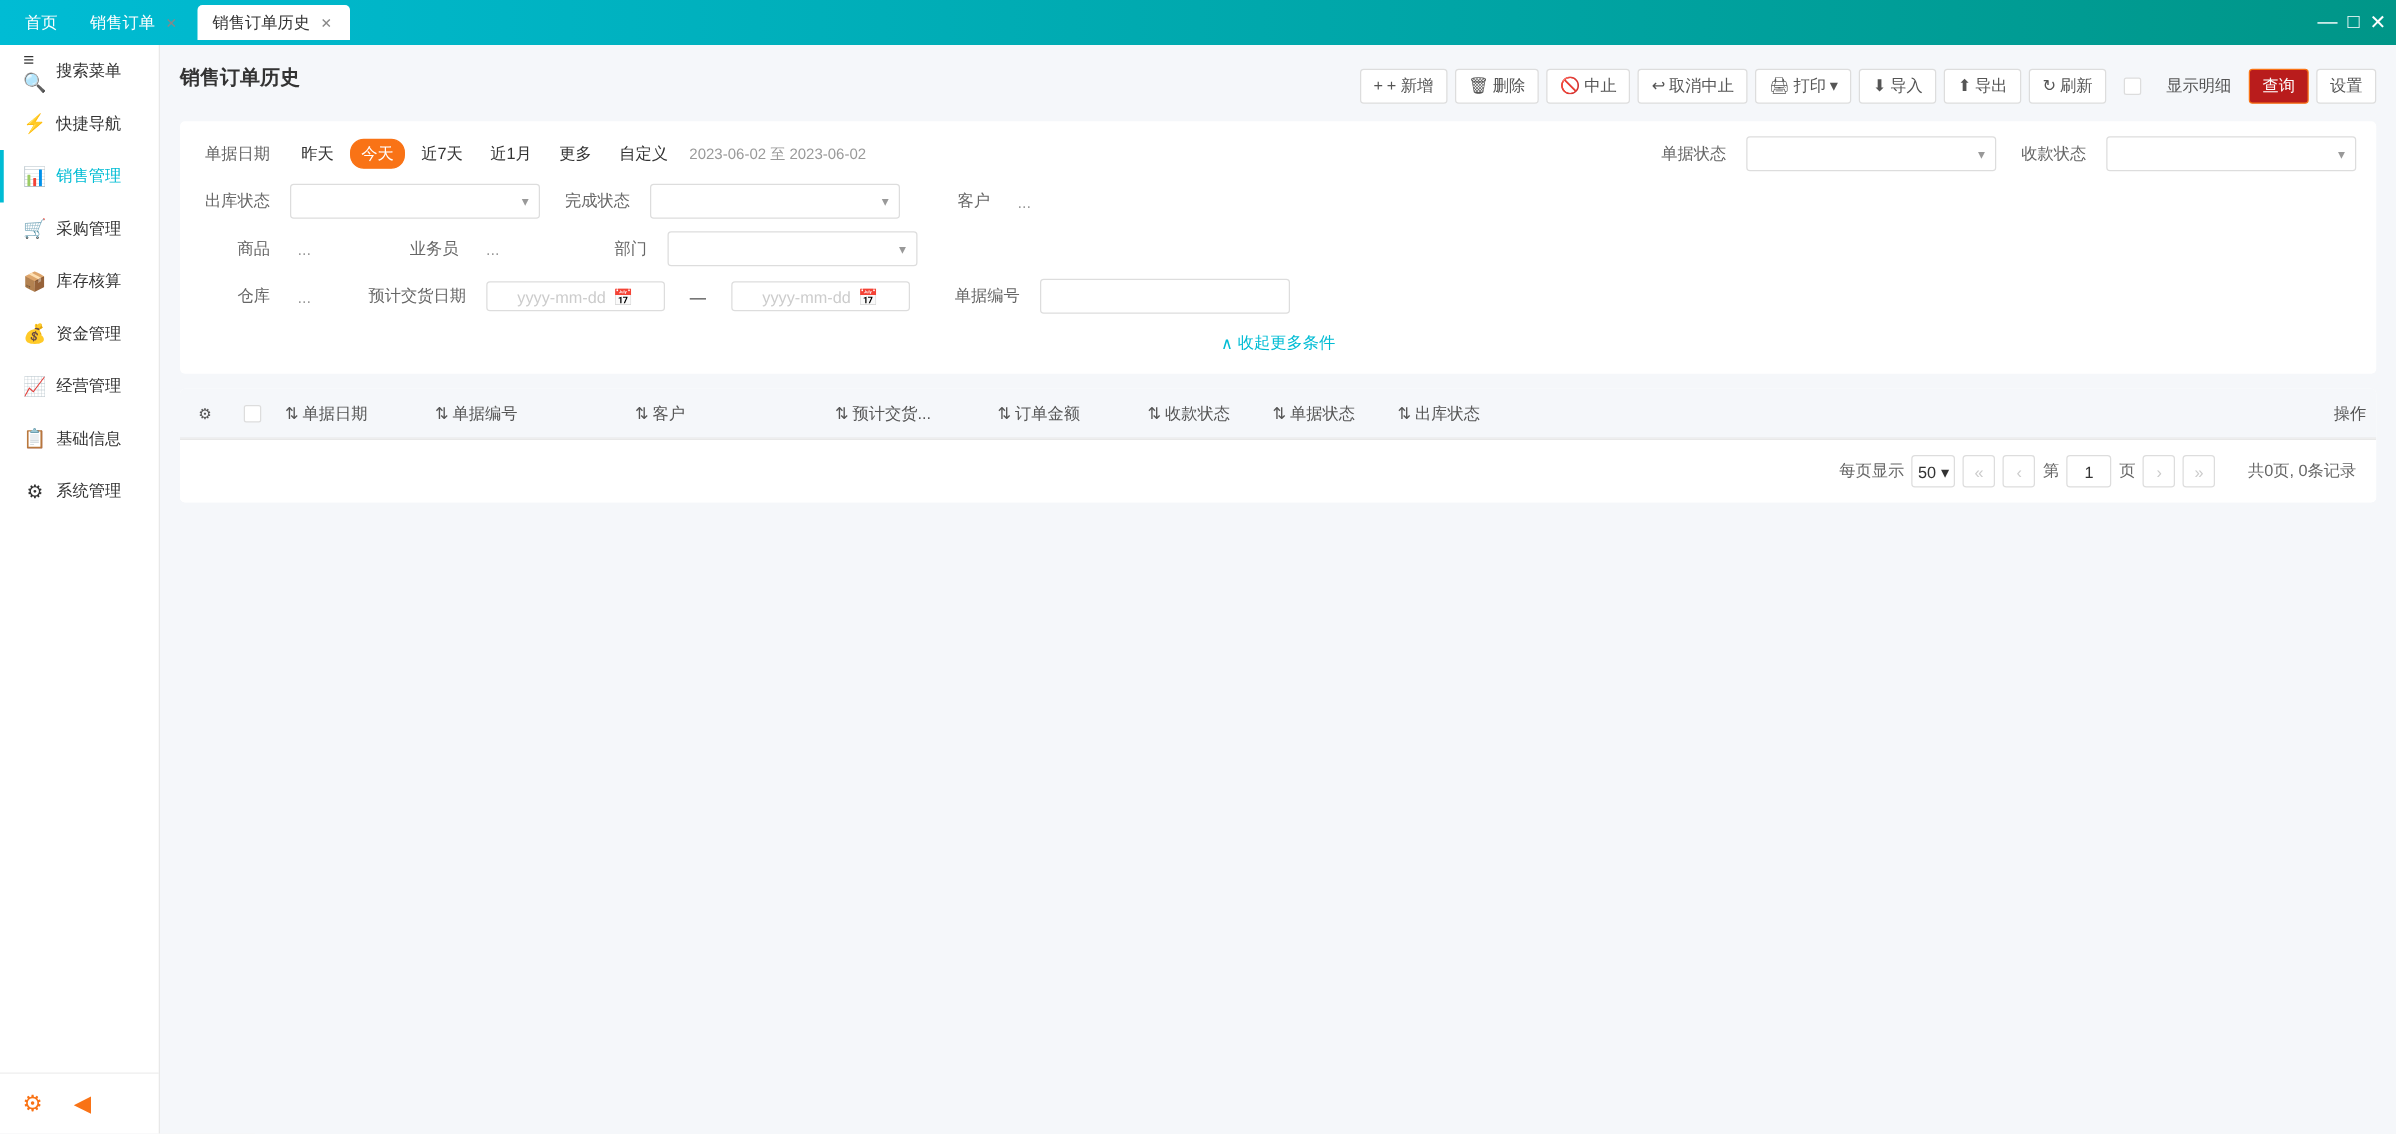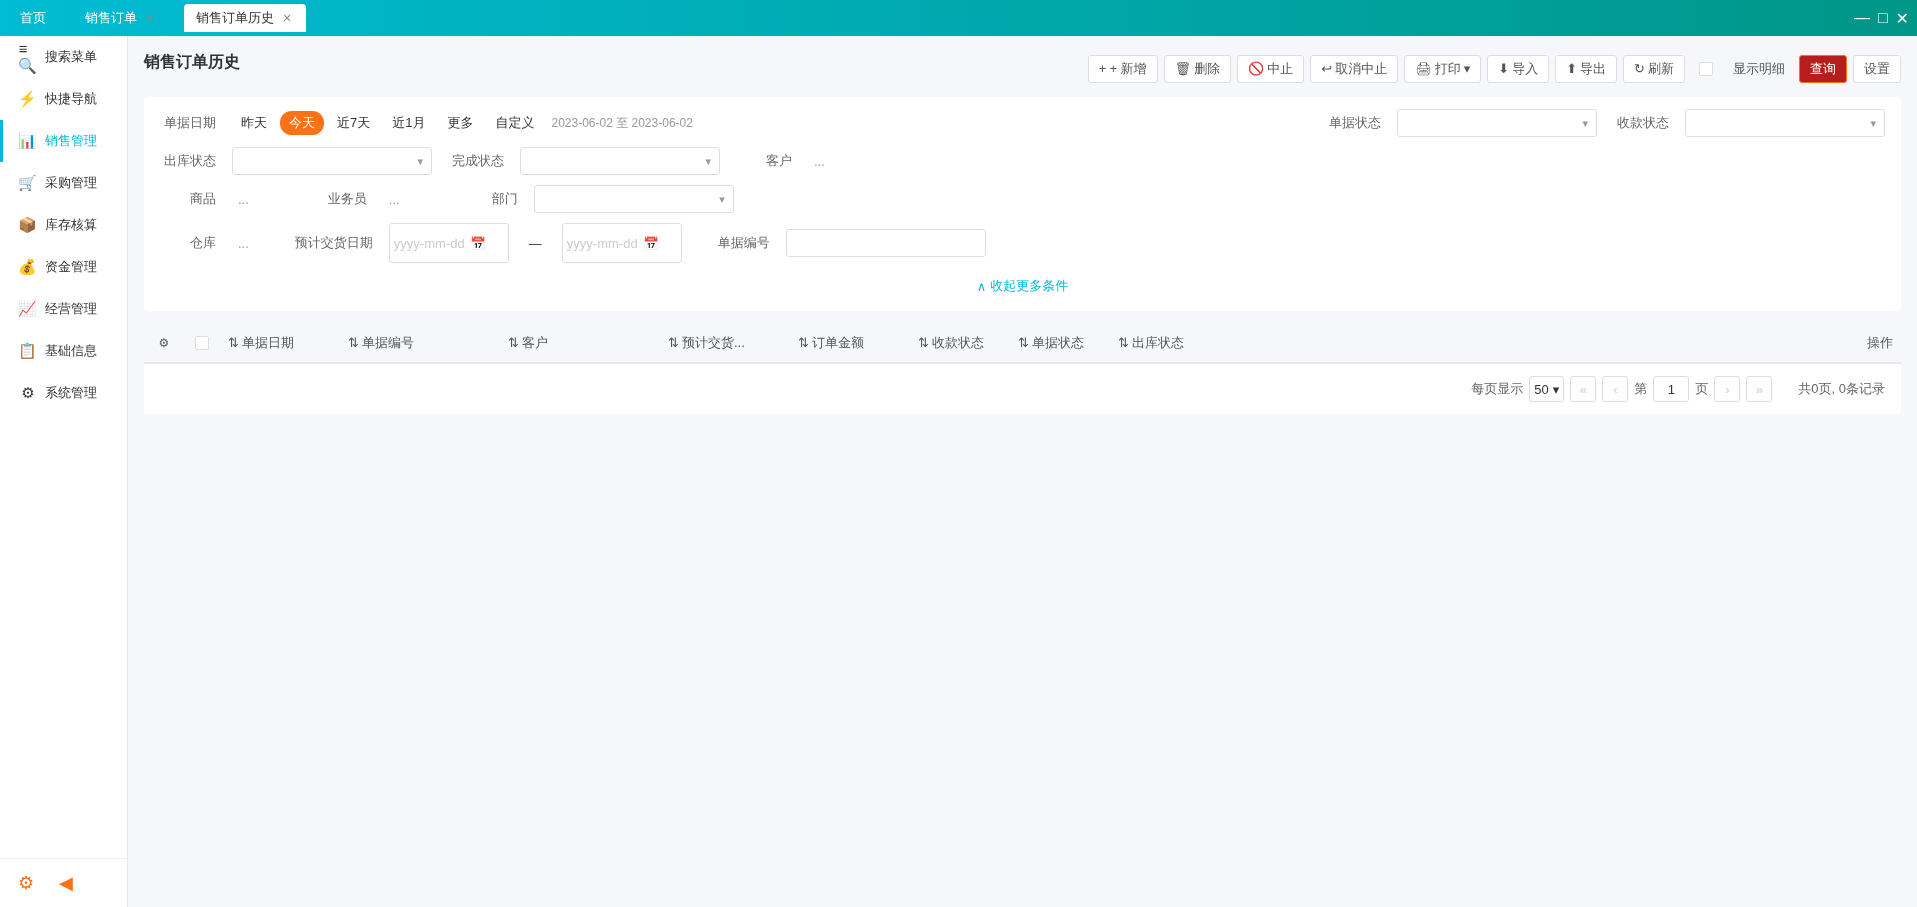--- a/index.html
+++ b/index.html
@@ -11,21 +11,21 @@
       background: linear-gradient(to right, #00bcd4, #009688);
       display: flex;
       align-items: center;
       padding: 0 8px;
       gap: 0;
       flex-shrink: 0;
     }
     .top-bar-tabs {
       display: flex;
       flex: 1;
-      gap: 15px;
+      gap: 2px;
     }
     .tab-item {
       height: 28px;
       padding: 0 12px;
       display: flex;
       align-items: center;
       gap: 6px;
       cursor: pointer;
       border-radius: 4px 4px 0 0;
       color: #fff;
@@ -193,22 +193,22 @@
     }
     .select-field .arrow { color: #999; font-size: 11px; }
     .dots-btn {
       color: #999;
       cursor: pointer;
       padding: 2px 6px;
     }
     .date-input {
       border: 1px solid #ddd;
       border-radius: 3px;
-      height: 40px;
-      padding: 0 4px;
+      height: 24px;
+      padding: 0 24px;
       display: flex;
       align-items: center;
       color: #ccc;
       font-size: 12px;
       min-width: 120px;
       gap: 6px;
       cursor: pointer;
     }
     .date-input .cal-icon { color: #f97316; }
     .date-sep { color: #333; padding: 0 4px; }

